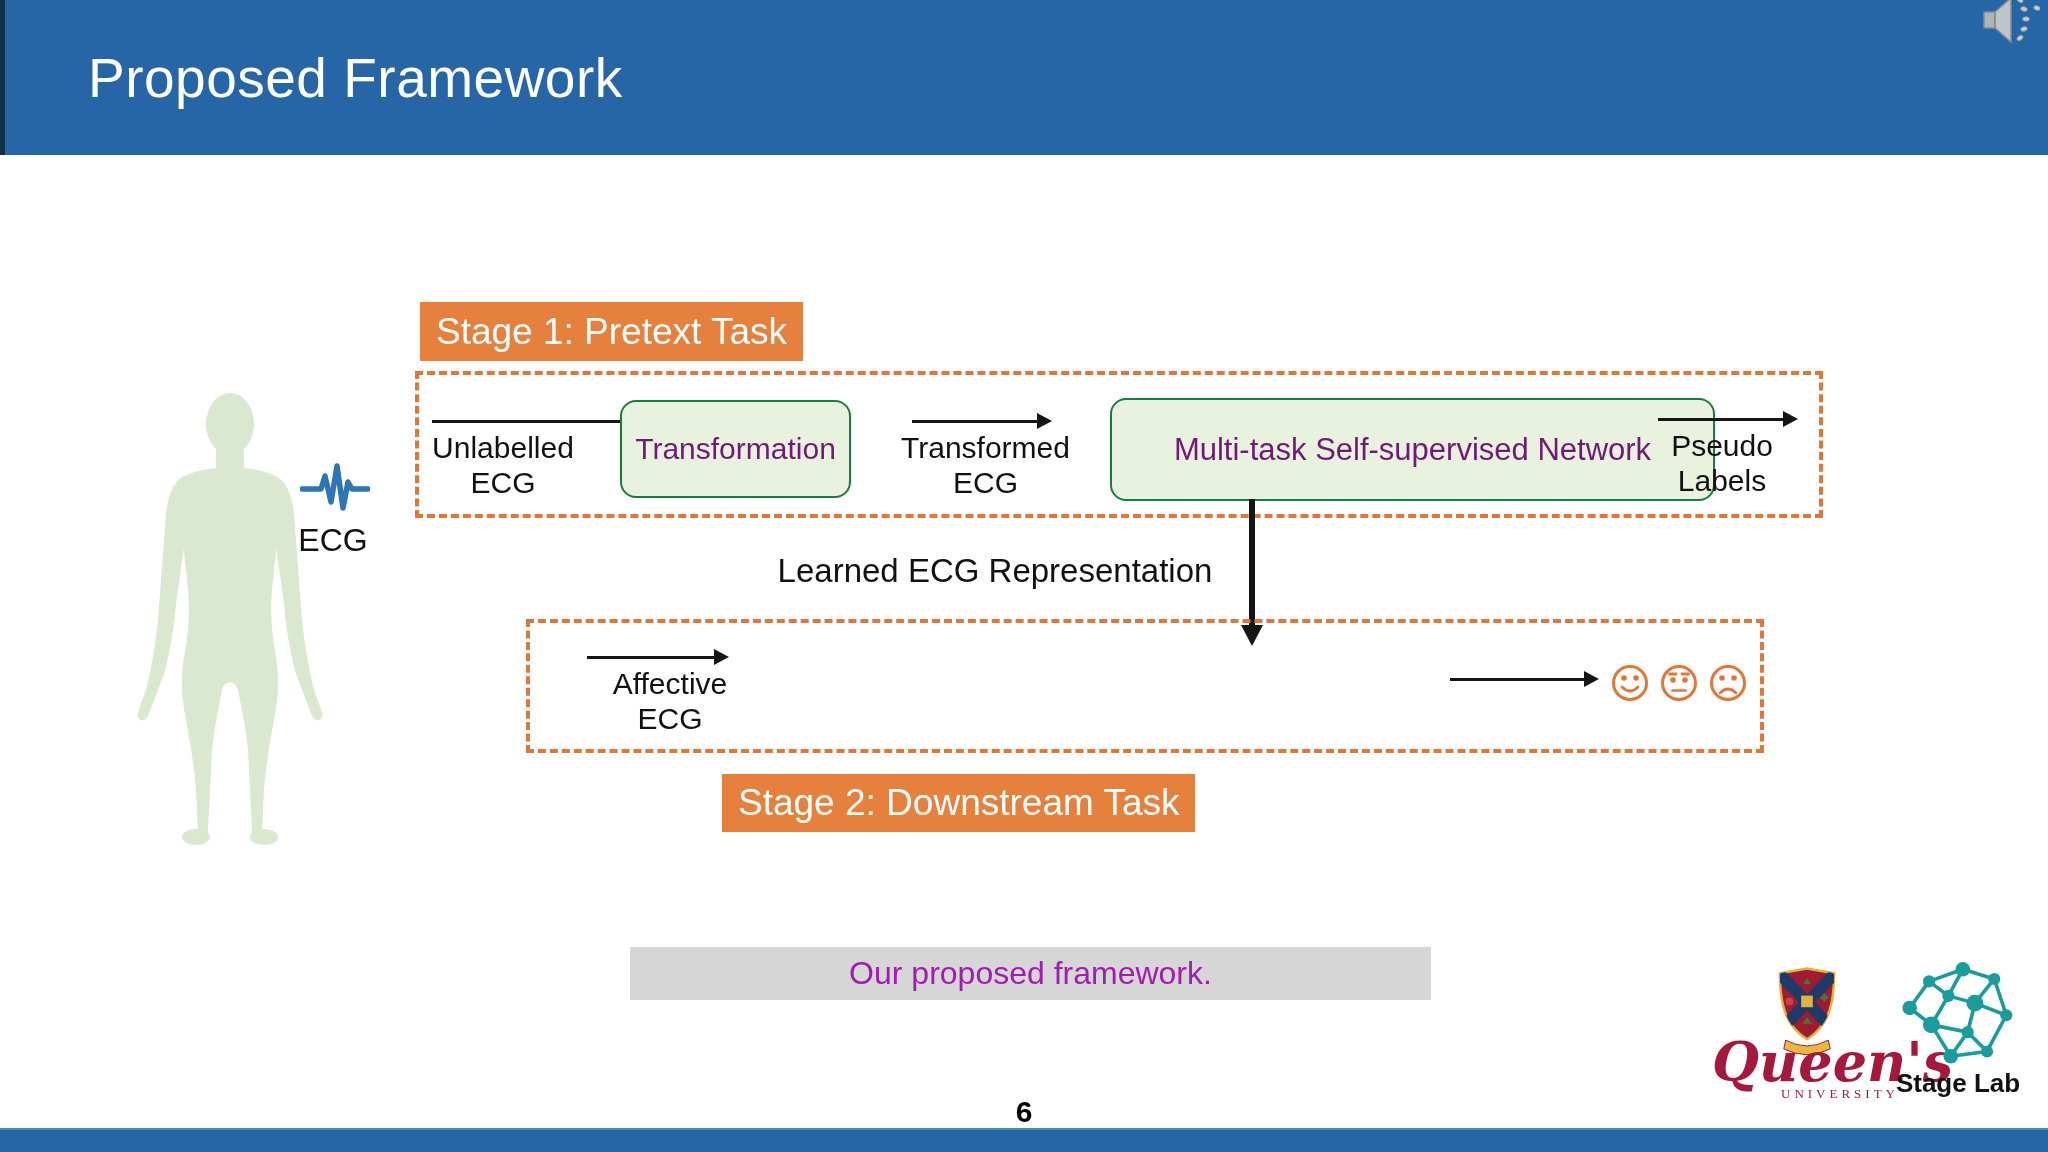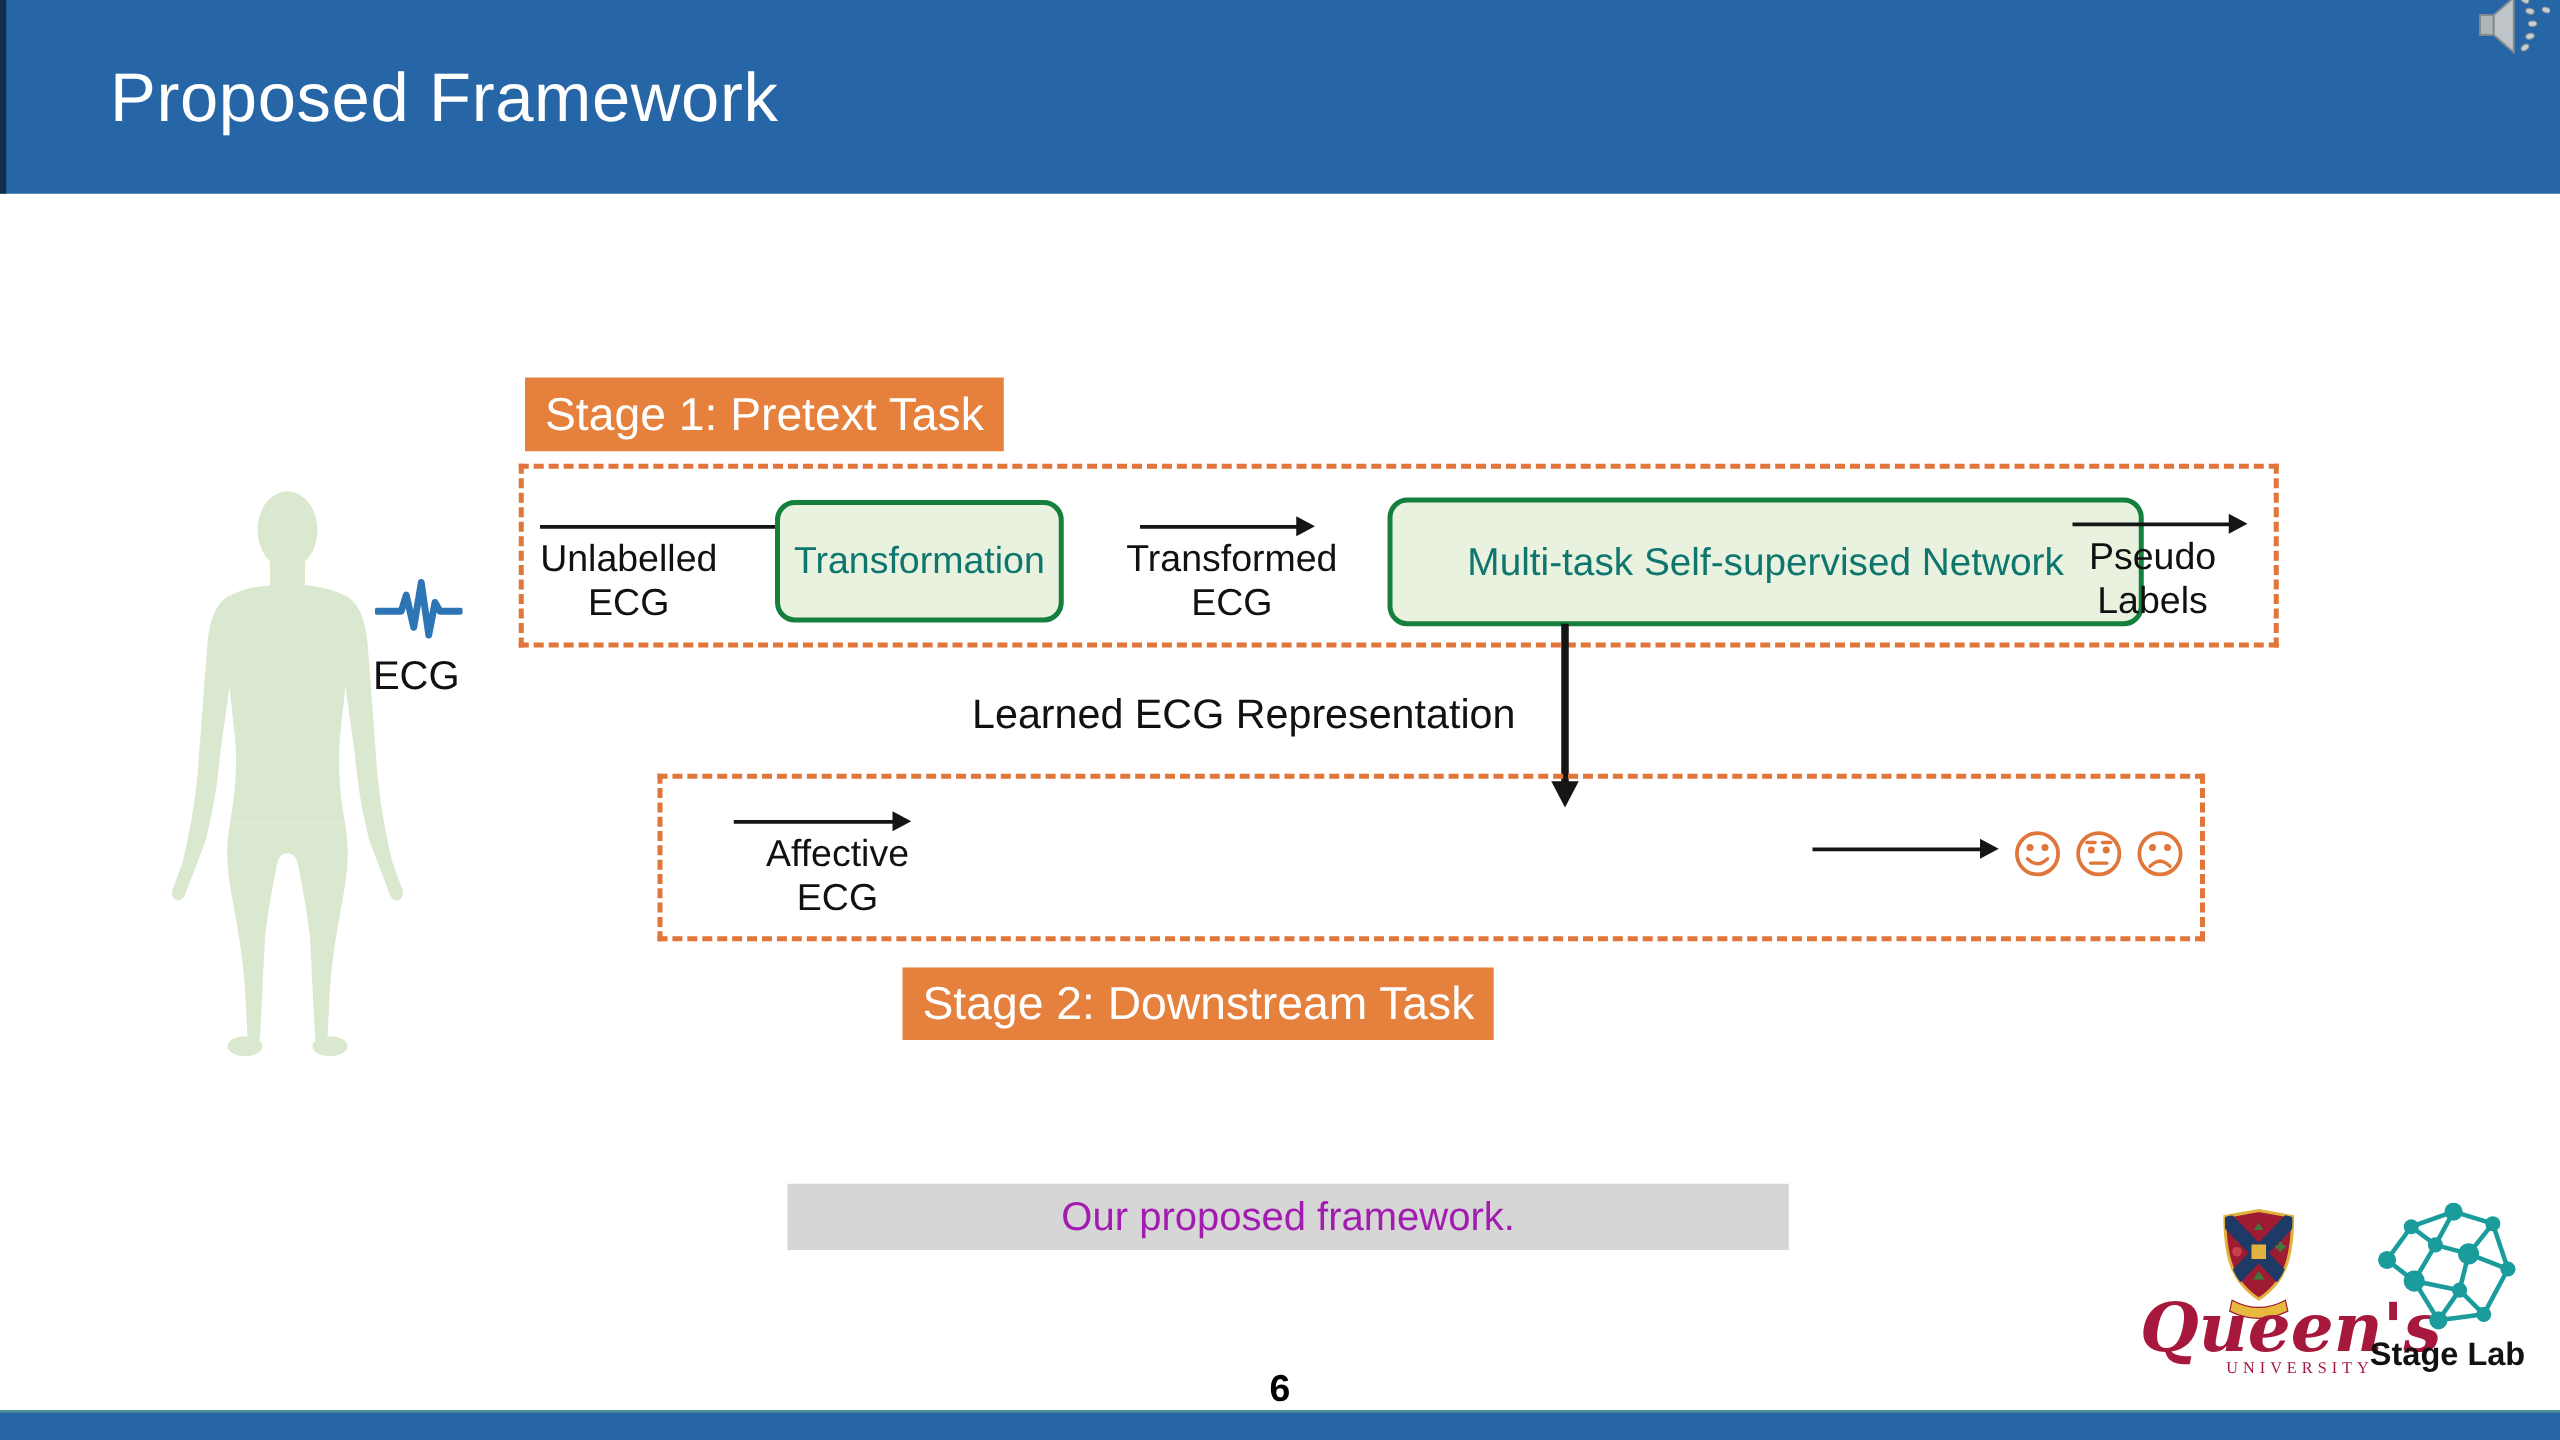--- a/index.html
+++ b/index.html
@@ -10,23 +10,23 @@
              display:flex;align-items:center;}
   .title-bar .edge{position:absolute;left:0;top:0;width:5px;height:155px;background:rgba(0,0,0,.55);}
   .slide-title{margin:0 0 0 88px;font-size:55px;font-weight:400;color:#ffffff;letter-spacing:.5px;}
   .speaker{position:absolute;top:-8px;right:8px;}
   
   .stage{position:absolute;background:#E5813C;color:#fff;font-size:37px;
          display:flex;align-items:center;padding:0 16px;white-space:nowrap;}
   
   .dashed{position:absolute;border:4px dashed #E0763A;box-sizing:border-box;}
   
-  .gbox{position:absolute;background:#E9F1DF;border:4px solid #15803d;border-radius:16px;
+  .gbox{position:absolute;background:#E9F1DF;border:2px solid #15803d;border-radius:16px;
         box-sizing:border-box;display:flex;align-items:center;justify-content:center;
-        font-size:31px;color:#0f766e;text-align:center;}
+        font-size:31px;color:#701a75;text-align:center;}
   
   .flabel{position:absolute;text-align:center;font-size:30px;line-height:1.18;color:#111;}
   
   .harrow{position:absolute;height:3px;background:#151515;}
   .harrow::after{content:"";position:absolute;right:-14px;top:-7px;width:0;height:0;
                  border-left:15px solid #151515;border-top:8px solid transparent;border-bottom:8px solid transparent;}
   .varrow{position:absolute;width:6px;background:#151515;}
   .varrow::after{content:"";position:absolute;left:-8px;bottom:-19px;width:0;height:0;
                  border-top:21px solid #151515;border-left:11px solid transparent;border-right:11px solid transparent;}
   .learned{position:absolute;font-size:33px;text-align:center;color:#111;}

